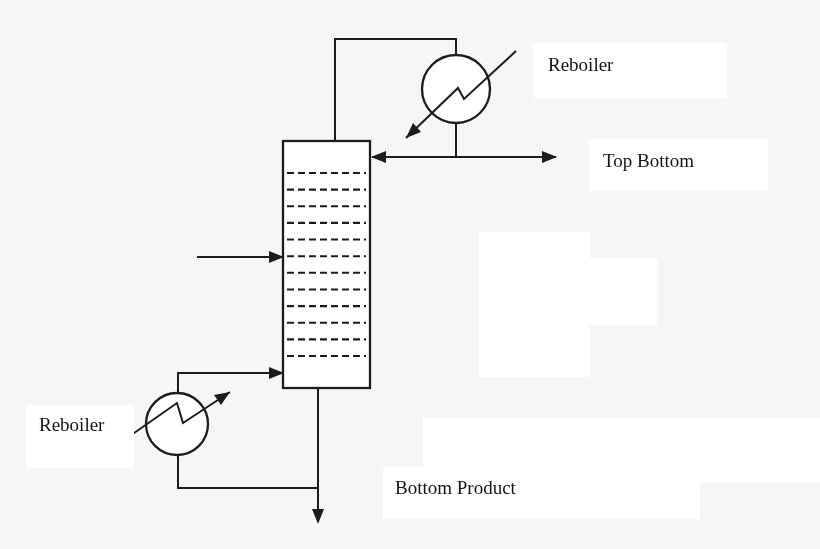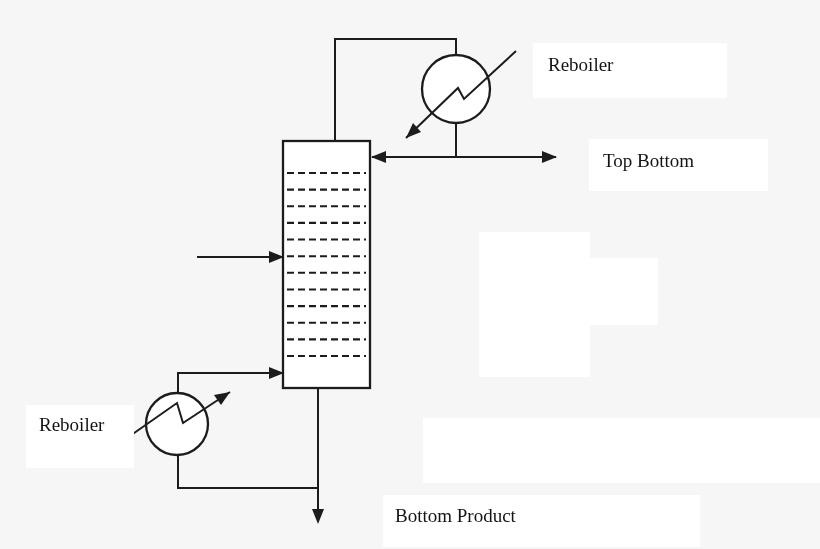--- a/index.html
+++ b/index.html
@@ -20,21 +20,21 @@
   .label{
     position:absolute;box-sizing:border-box;
     background:var(--patch,#ffffff);
     color:var(--text,#141414);
     font-size:19px;line-height:1.2;white-space:nowrap;
   }
   #lbl-condenser{left:533px;top:43px;width:194px;height:55px;padding:11px 0 0 15px;}
   #lbl-top-product{left:589px;top:139px;width:179px;height:52px;padding:11px 0 0 14px;}
   #lbl-feed{left:37px;top:245px;width:138px;height:38px;padding:7px 0 0 13px;}
   #lbl-reboiler{left:26px;top:405px;width:108px;height:63px;padding:9px 0 0 13px;}
-  #lbl-bottom-product{left:383px;top:495px;width:317px;height:52px;padding:10px 0 0 12px;}
+  #lbl-bottom-product{left:383px;top:467px;width:317px;height:52px;padding:10px 0 0 12px;}
 </style>
 </head>
 <body>
 
 <div class="canvas">
 
   <svg width="820" height="549" viewBox="0 0 820 549">
 
     <g>
       <rect class="patch" x="479" y="232" width="111" height="145"></rect>

